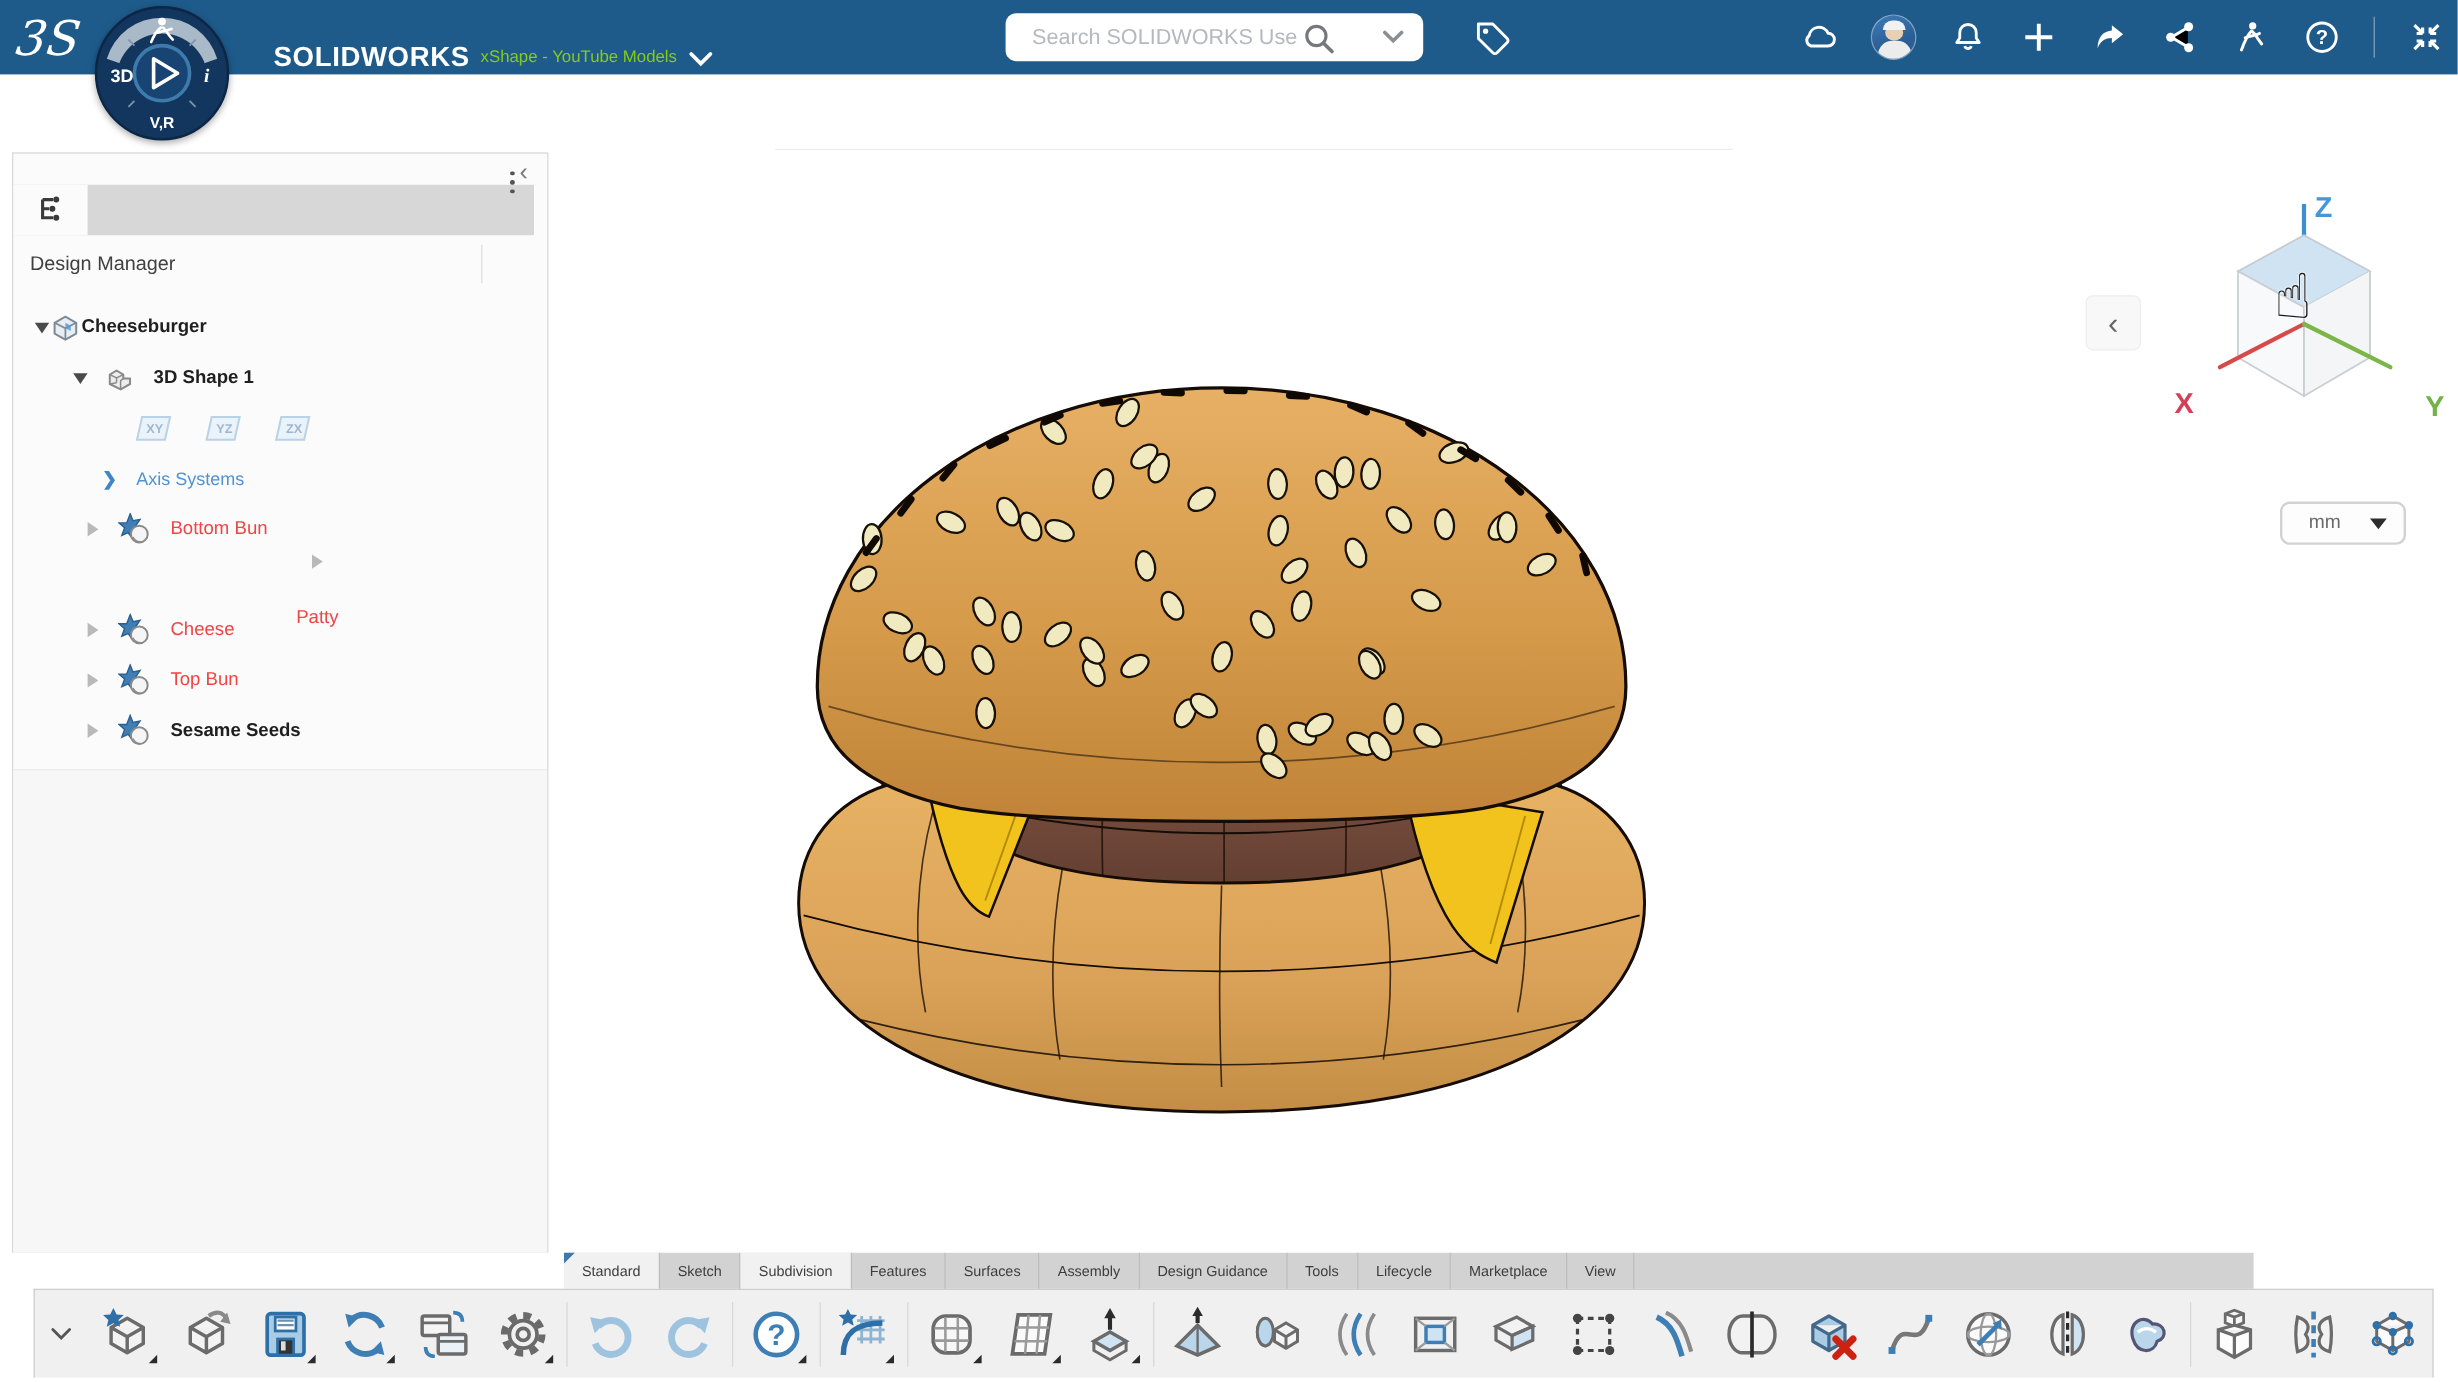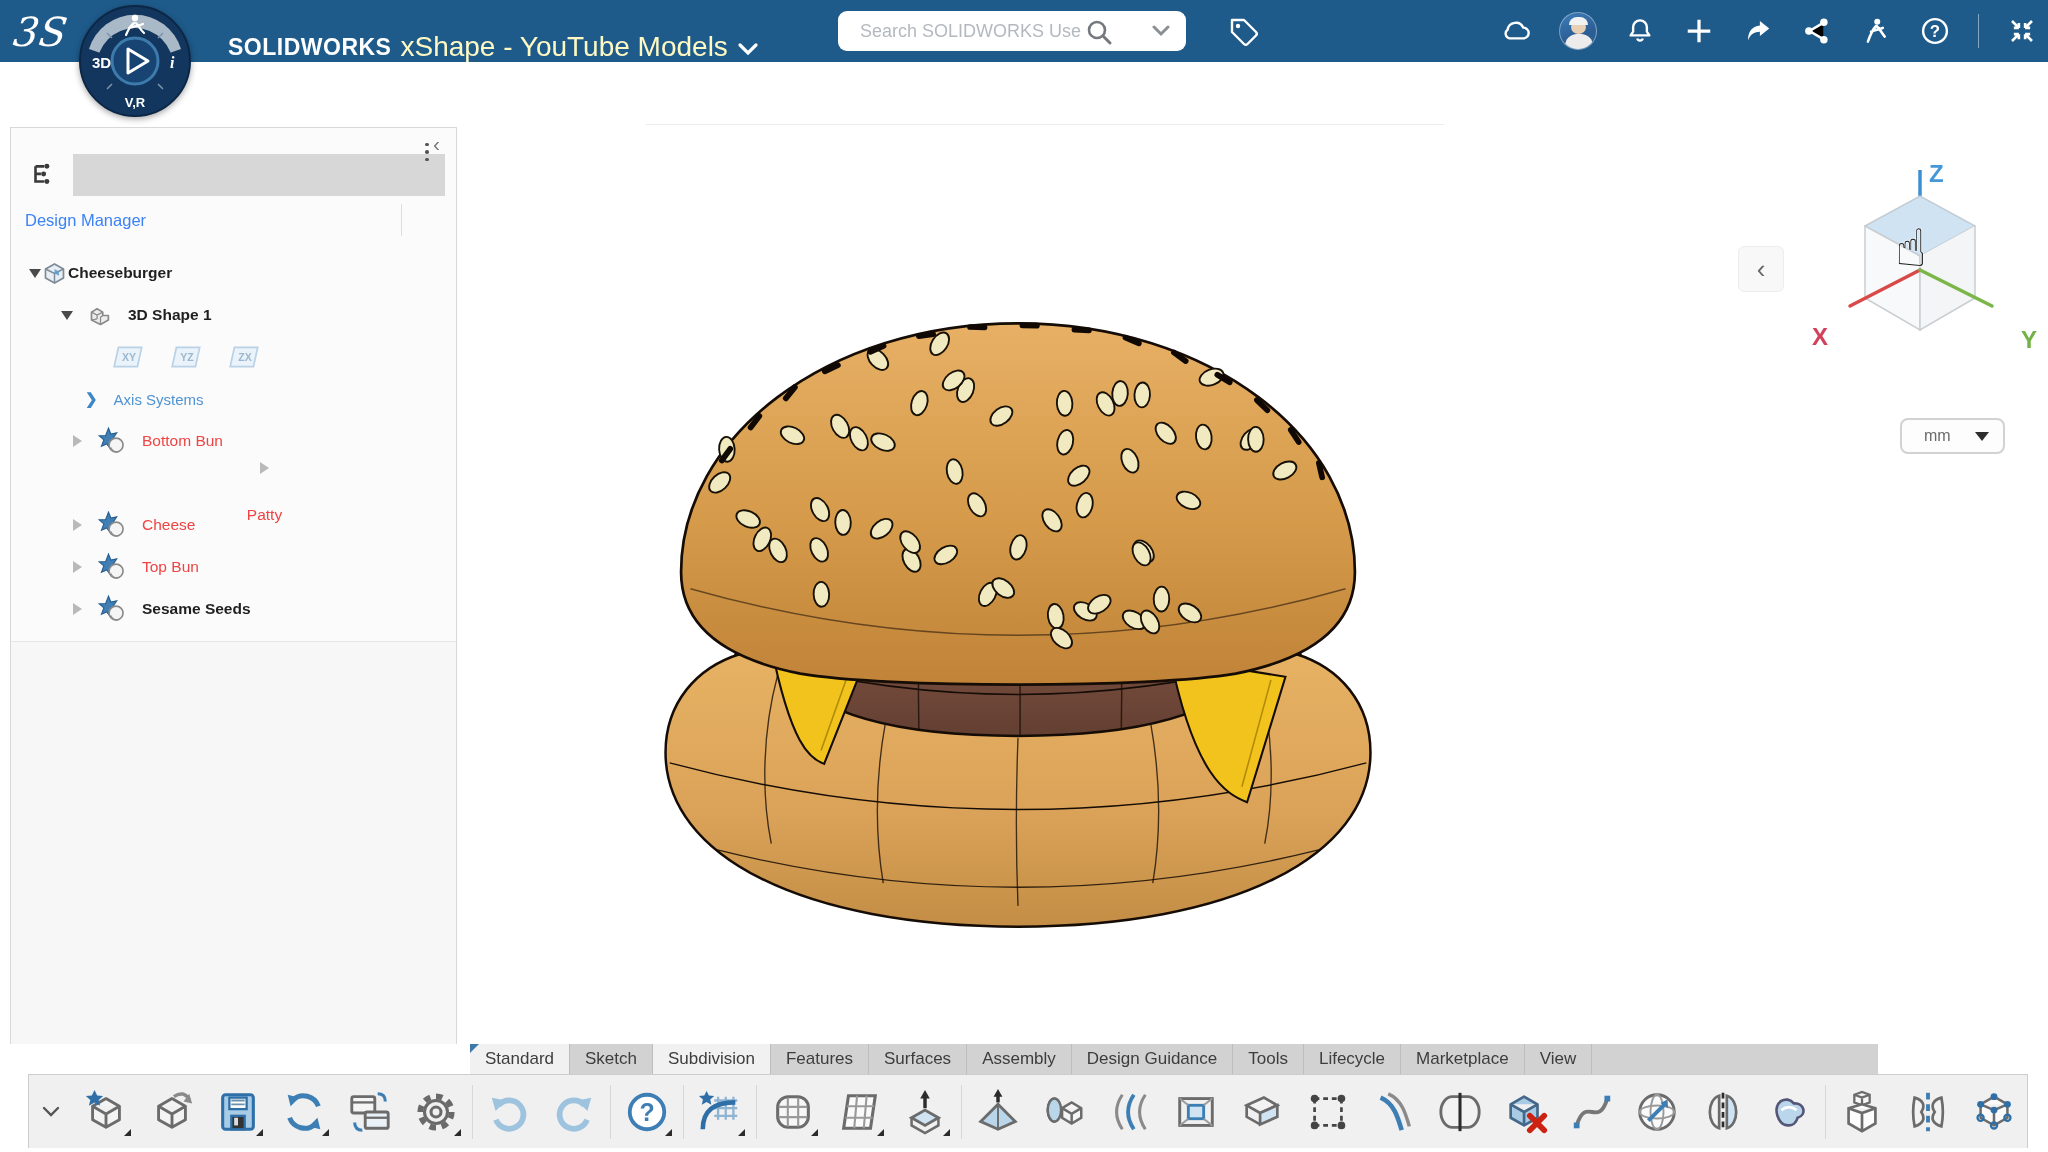--- a/index.html
+++ b/index.html
@@ -5,21 +5,21 @@
   * { margin:0; padding:0; box-sizing:border-box; }
   html,body { width:2048px; height:1152px; overflow:hidden; background:#fff;
     font-family:"Liberation Sans", sans-serif; }
 
   
   #topbar { position:absolute; left:0; top:0; width:2048px; height:62px; background:#1e5b8b; z-index:40; }
   #logo3ds { position:absolute; left:10px; top:4px; }
   #compass { position:absolute; left:76px; top:2px; z-index:60; filter:drop-shadow(0 2px 3px rgba(0,0,0,.35)); }
   #app-title { position:absolute; left:228px; top:16px; height:62px; display:flex; align-items:center; gap:9px; color:#fff; }
   #app-title .brand { font-size:23px; font-weight:bold; letter-spacing:.5px; }
-  #app-title .app { font-size:28px; font-weight:300; color:#fef9c3; }
+  #app-title .app { font-size:14px; font-weight:300; color:#84cc16; }
   #app-title svg { margin-top:3px; }
 
   #searchbox { position:absolute; left:838px; top:11px; width:348px; height:40px; background:#fff; border-radius:9px; display:flex; align-items:center; }
   #searchbox input { border:none; outline:none; background:transparent; font-size:18px; color:#444; padding-left:22px; width:250px; font-family:"Liberation Sans",sans-serif; }
   #searchbox input::placeholder { color:#b4b9bf; }
   #search-mag { position:absolute; right:72px; top:7px; }
   #search-chevron { position:absolute; right:16px; top:14px; }
   #tag-btn { position:absolute; left:1224px; top:12px; }
 
   #topbar-right { position:absolute; right:10px; top:0; height:62px; display:flex; align-items:center; gap:27px; }
@@ -29,21 +29,21 @@
   #avatar .cap { position:absolute; left:9px; top:4px; width:19px; height:8px; border-radius:8px 8px 0 0; background:#f2f2f2; }
   #avatar .body { position:absolute; left:5px; top:21px; width:28px; height:18px; border-radius:12px 12px 0 0; background:#ececec; }
   .vdivider { width:1px; height:34px; background:rgba(255,255,255,.45); }
 
   
   #left-panel { position:absolute; left:10px; top:127px; width:447px; height:917px; background:#fbfbfb; border:1px solid #d8d8d8; z-index:10; }
   #panel-collapse { position:absolute; right:10px; top:2px; font-size:21px; color:#777; cursor:pointer; padding:2px 6px; }
   #panel-tabstrip { position:absolute; left:0; top:26px; width:434px; height:42px; background:#d7d7d7; display:flex; }
   #panel-tab-tree { width:62px; height:42px; background:#fbfbfb; display:flex; align-items:center; justify-content:center; cursor:pointer; }
   #panel-header { position:absolute; left:0; top:68px; width:100%; height:48px; display:flex; align-items:center; }
-  #panel-header .title { font-size:16.5px; color:#3b82f6; padding-left:14px;text-align:center; }
+  #panel-header .title { font-size:16.5px; color:#404040; padding-left:14px;text-align:center; }
   #panel-header .hdiv { position:absolute; right:54px; top:8px; width:1px; height:32px; background:#ddd; }
   #kebab { position:absolute; right:20px; top:10px; width:18px; height:28px; display:flex; flex-direction:column; align-items:center; justify-content:center; gap:4px; cursor:pointer; }
   #kebab i { width:3.5px; height:3.5px; border-radius:50%; background:#555; }
 
   #tree { position:absolute; left:0; top:124px; width:100%; }
   .trow { height:42px; display:flex; align-items:center; cursor:pointer; }
   .tri-down { width:0; height:0; border-left:6.5px solid transparent; border-right:6.5px solid transparent; border-top:9px solid #4a4a4a; }
   .tri-right { width:0; height:0; border-top:6.5px solid transparent; border-bottom:6.5px solid transparent; border-left:9px solid #b9b9b9; }
   .tlabel { font-size:15.5px; color:#ef4444; }
   .tlabel.bold { font-weight:bold; color:#1f1f1f; }
@@ -60,21 +60,21 @@
   #axis-x { left:1812px; top:323px; color:#d2415a; }
   #axis-y { left:2021px; top:326px; color:#72b347; }
   #hand-cursor { position:absolute; left:1895px; top:218px; font-size:52px; color:#1c1c1c; text-shadow:0 0 2px #fff, 0 0 2px #fff; font-family:"DejaVu Sans",sans-serif; }
   #cube-expand { position:absolute; left:1738px; top:246px; width:46px; height:46px; background:#f8f8f8; border:1px solid #ededed; border-radius:6px; display:flex; align-items:center; justify-content:center; font-size:26px; color:#666; cursor:pointer; }
   #units-dd { position:absolute; left:1900px; top:418px; width:105px; height:36px; background:#fdfdfd; border:2px solid #d2d2d2; border-radius:8px; display:flex; align-items:center; cursor:pointer; }
   #units-dd .val { font-size:16px; color:#6a6a6a; padding-left:22px; flex:1; }
   #units-dd .caret { width:0; height:0; border-left:7px solid transparent; border-right:7px solid transparent; border-top:9px solid #2d2d2d; margin-right:14px; }
 
   
   #tabstrip { position:absolute; left:470px; top:1044px; width:1408px; height:30px; background:#d2d2d2; display:flex; z-index:5; }
-  .tab { position:relative; height:30px; display:flex; align-items:center; padding:0 15px; font-size:17px; color:#3d3d3d; border-right:1px solid #bdbdbd; cursor:pointer; white-space:nowrap; }
+  .tab { position:relative; height:30px; display:flex; align-items:center; padding:0 15px; font-size:12px; color:#3d3d3d; border-right:1px solid #bdbdbd; cursor:pointer; white-space:nowrap; }
   .tab.active { background:#f1f1f1; }
   .tab .corner { position:absolute; left:0; top:0; width:0; height:0; border-top:9px solid #3c78aa; border-right:9px solid transparent; }
 
   
   #toolbar { position:absolute; left:28px; top:1074px; width:2000px; height:74px; background:#f0f0f1; border:1px solid #cdcdcd; border-bottom:none; display:flex; align-items:center; z-index:4; }
   #toolbar-chevron { width:44px; display:flex; align-items:center; justify-content:center; color:#555; cursor:pointer; }
   .titem { position:relative; width:66px; height:64px; display:flex; align-items:center; justify-content:center; cursor:pointer; }
   .titem svg { width:46px; height:46px; }
   .titem.more::after { content:""; position:absolute; right:8px; bottom:8px; width:0; height:0; border-left:7px solid transparent; border-bottom:7px solid #2b2b2b; }
   .vsep { width:1px; height:54px; background:#d8d8d8; margin:0 3px; }

